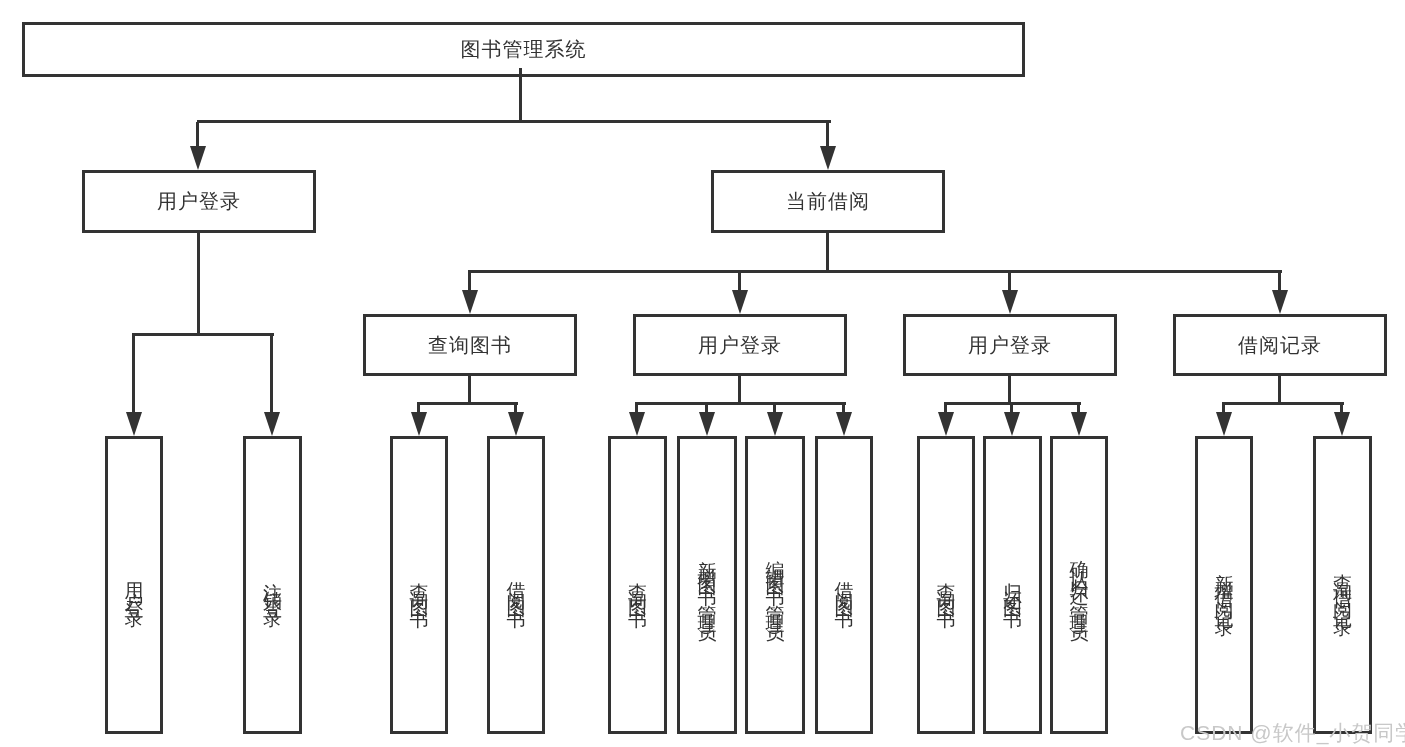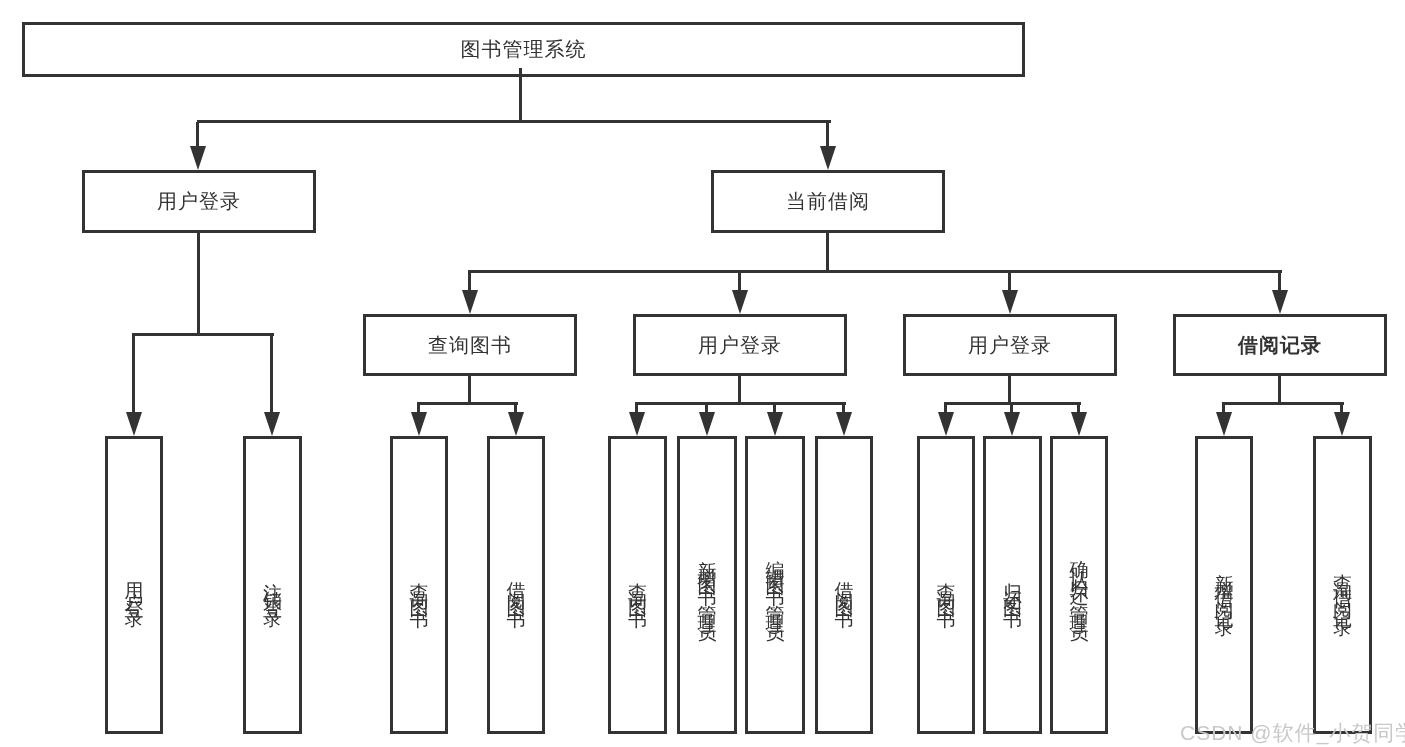--- a/index.html
+++ b/index.html
@@ -101,21 +101,21 @@
 
   <div class="box box-h" style="left:363px; top:314px; width:214px; height:62px;">
     <span>查询图书</span>
   </div>
   <div class="box box-h" style="left:633px; top:314px; width:214px; height:62px;">
     <span>用户登录</span>
   </div>
   <div class="box box-h" style="left:903px; top:314px; width:214px; height:62px;">
     <span>用户登录</span>
   </div>
-  <div class="box box-h" style="left:1173px; top:314px; width:214px; height:62px;font-weight:bold;">
+  <div class="box box-h" style="left:1173px; top:314px; width:214px; height:62px;">
     <span>借阅记录</span>
   </div>
 
   <div class="vline" style="left:468px; top:376px; height:28px;"></div>
   <div class="hline" style="left:417px; top:402px; width:101px;"></div>
   <div class="arrow" style="left:411px; top:404px; height:32px;"></div>
   <div class="arrow" style="left:508px; top:404px; height:32px;"></div>
 
   <div class="vline" style="left:738px; top:376px; height:28px;"></div>
   <div class="hline" style="left:635px; top:402px; width:211px;"></div>

